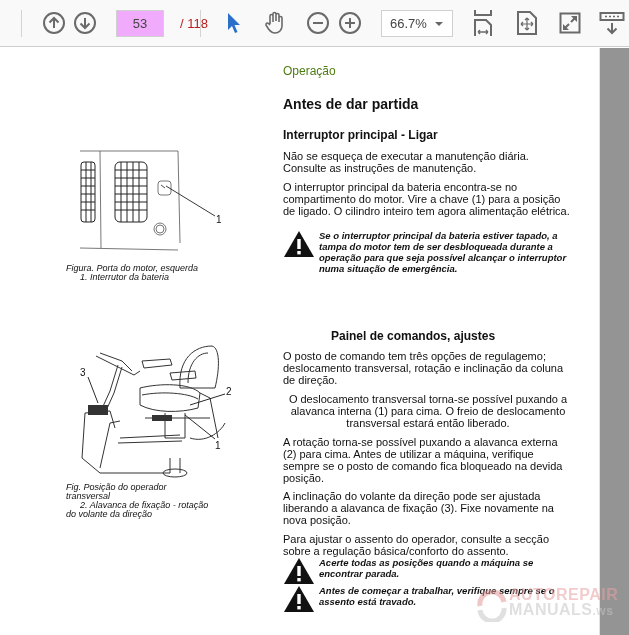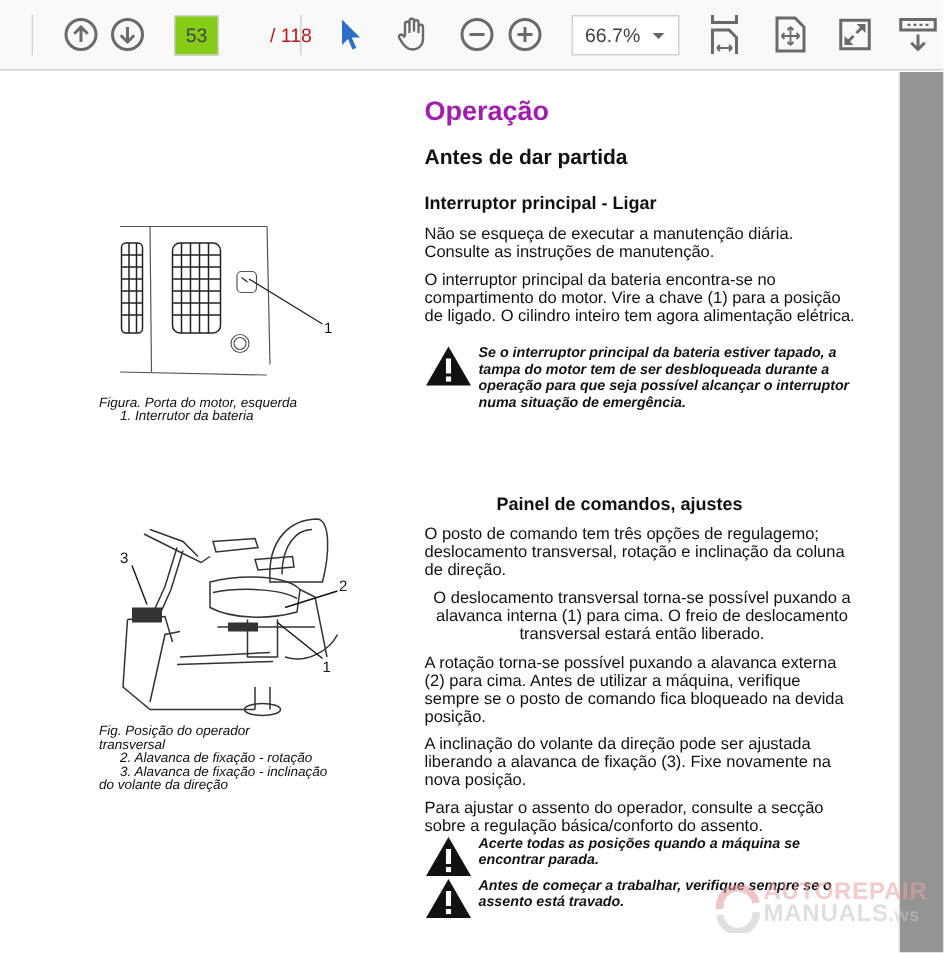--- a/index.html
+++ b/index.html
@@ -7,38 +7,38 @@
     body { font-family: "Liberation Sans", sans-serif; position: relative; }
 
     .toolbar {
       position: absolute; left: 0; top: 0; width: 629px; height: 47px;
       background: #f9f9f9; border-bottom: 1px solid #cfcfcf;
     }
     .tb-sep { position: absolute; top: 10px; width: 1px; height: 27px; background: #d4d4d4; }
     .tb-btn { position: absolute; top: 9px; width: 28px; height: 28px; display: flex; align-items: center; justify-content: center; cursor: pointer; }
     .tb-btn svg { display: block; }
     .page-input {
-      position: absolute; left: 116px; top: 10px; width: 30px; height: 27px;
-      border: 1px solid #d0d0d0; background: #84cc16; font-size: 13px; color: #444;
+      position: absolute; left: 116px; top: 10px; width: 48px; height: 27px;
+      border: 1px solid #d0d0d0; background: #f0abfc; font-size: 13px; color: #444;
       text-align: center; line-height: 25px;
     }
     .page-total { position: absolute; left: 152px; top: 10px; height: 27px; line-height: 27px; font-size: 13px; color: #b91c1c; margin-left: 28px; }
     .zoom-select {
       position: absolute; left: 381px; top: 10px; width: 72px; height: 27px;
       border: 1px solid #d0d0d0; background: #fff; font-size: 13px; color: #444;
     }
     .zoom-select .val { position: absolute; left: 8px; top: 0; line-height: 25px; }
     .zoom-select .caret { position: absolute; right: 9px; top: 11px; width: 0; height: 0;
       border-left: 4px solid transparent; border-right: 4px solid transparent; border-top: 4px solid #666; }
 
     .viewport { position: absolute; left: 0; top: 48px; width: 599px; height: 587px; background: #ffffff; }
     .scroll-track { position: absolute; left: 599px; top: 48px; width: 30px; height: 587px; background: #f0f0f0; border-left: 1px solid #e2e2e2; }
     .scroll-thumb { position: absolute; left: 600px; top: 48px; width: 29px; height: 587px; background: #949494; }
 
-    .h1 { position: absolute; left: 283px; top: 64px; font-size: 18px; font-weight: bold; color: #a21caf; }
+    .h1 { position: absolute; left: 283px; top: 64px; font-size: 12px; font-weight: normal; color: #4d7c0f; }
     .h2 { position: absolute; left: 283px; top: 96px; font-size: 14px; font-weight: bold; color: #111; }
     .h3 { position: absolute; font-size: 12px; font-weight: bold; color: #111; }
     .para { position: absolute; left: 283px; width: 290px; font-size: 11px; line-height: 12px; color: #111; }
     .warn { position: absolute; left: 283px; width: 300px; }
     .warn .tri { position: absolute; left: 0; top: 0; width: 32px; height: 28px; }
     .warn .wtext { position: absolute; left: 36px; top: 0; width: 260px; font-size: 9.5px; line-height: 11px; font-weight: bold; font-style: italic; color: #111; }
 
     .fig { position: absolute; }
     .caption { position: absolute; font-size: 9px; line-height: 9px; font-style: italic; color: #111; }
     .caption .ind { padding-left: 14px; }
@@ -236,21 +236,20 @@
     </g>
   </svg>
   <div style="position:absolute; left:10px; top:24px; font-size:10px; color:#111;">3</div>
   <div style="position:absolute; left:156px; top:43px; font-size:10px; color:#111;">2</div>
   <div style="position:absolute; left:145px; top:97px; font-size:10px; color:#111;">1</div>
 </div>
 <div class="caption" style="left:66px; top:483px; width:190px;">
   <div>Fig. Posição do operador</div>
   <div>transversal</div>
   <div class="ind">2. Alavanca de fixação - rotação</div>
-  <div class="ind">3. Alavanca de fixação - inclinação</div>
   <div>do volante da direção</div>
 </div>
 
 <div class="watermark">
   <svg width="32" height="32" viewBox="0 0 32 32" style="position:absolute; left:0; top:4px;">
     <path d="M4 16 A12 12 0 0 1 28 12" fill="none" stroke="#e39b9b" stroke-width="5"></path>
     <path d="M28 18 A12 12 0 0 1 4 20" fill="none" stroke="#c8c8c8" stroke-width="5"></path>
   </svg>
   <span class="wm1">AUTOREPAIR</span>
   <span class="wm2"><span>MANUALS</span><span class="wm3">.ws</span></span>

